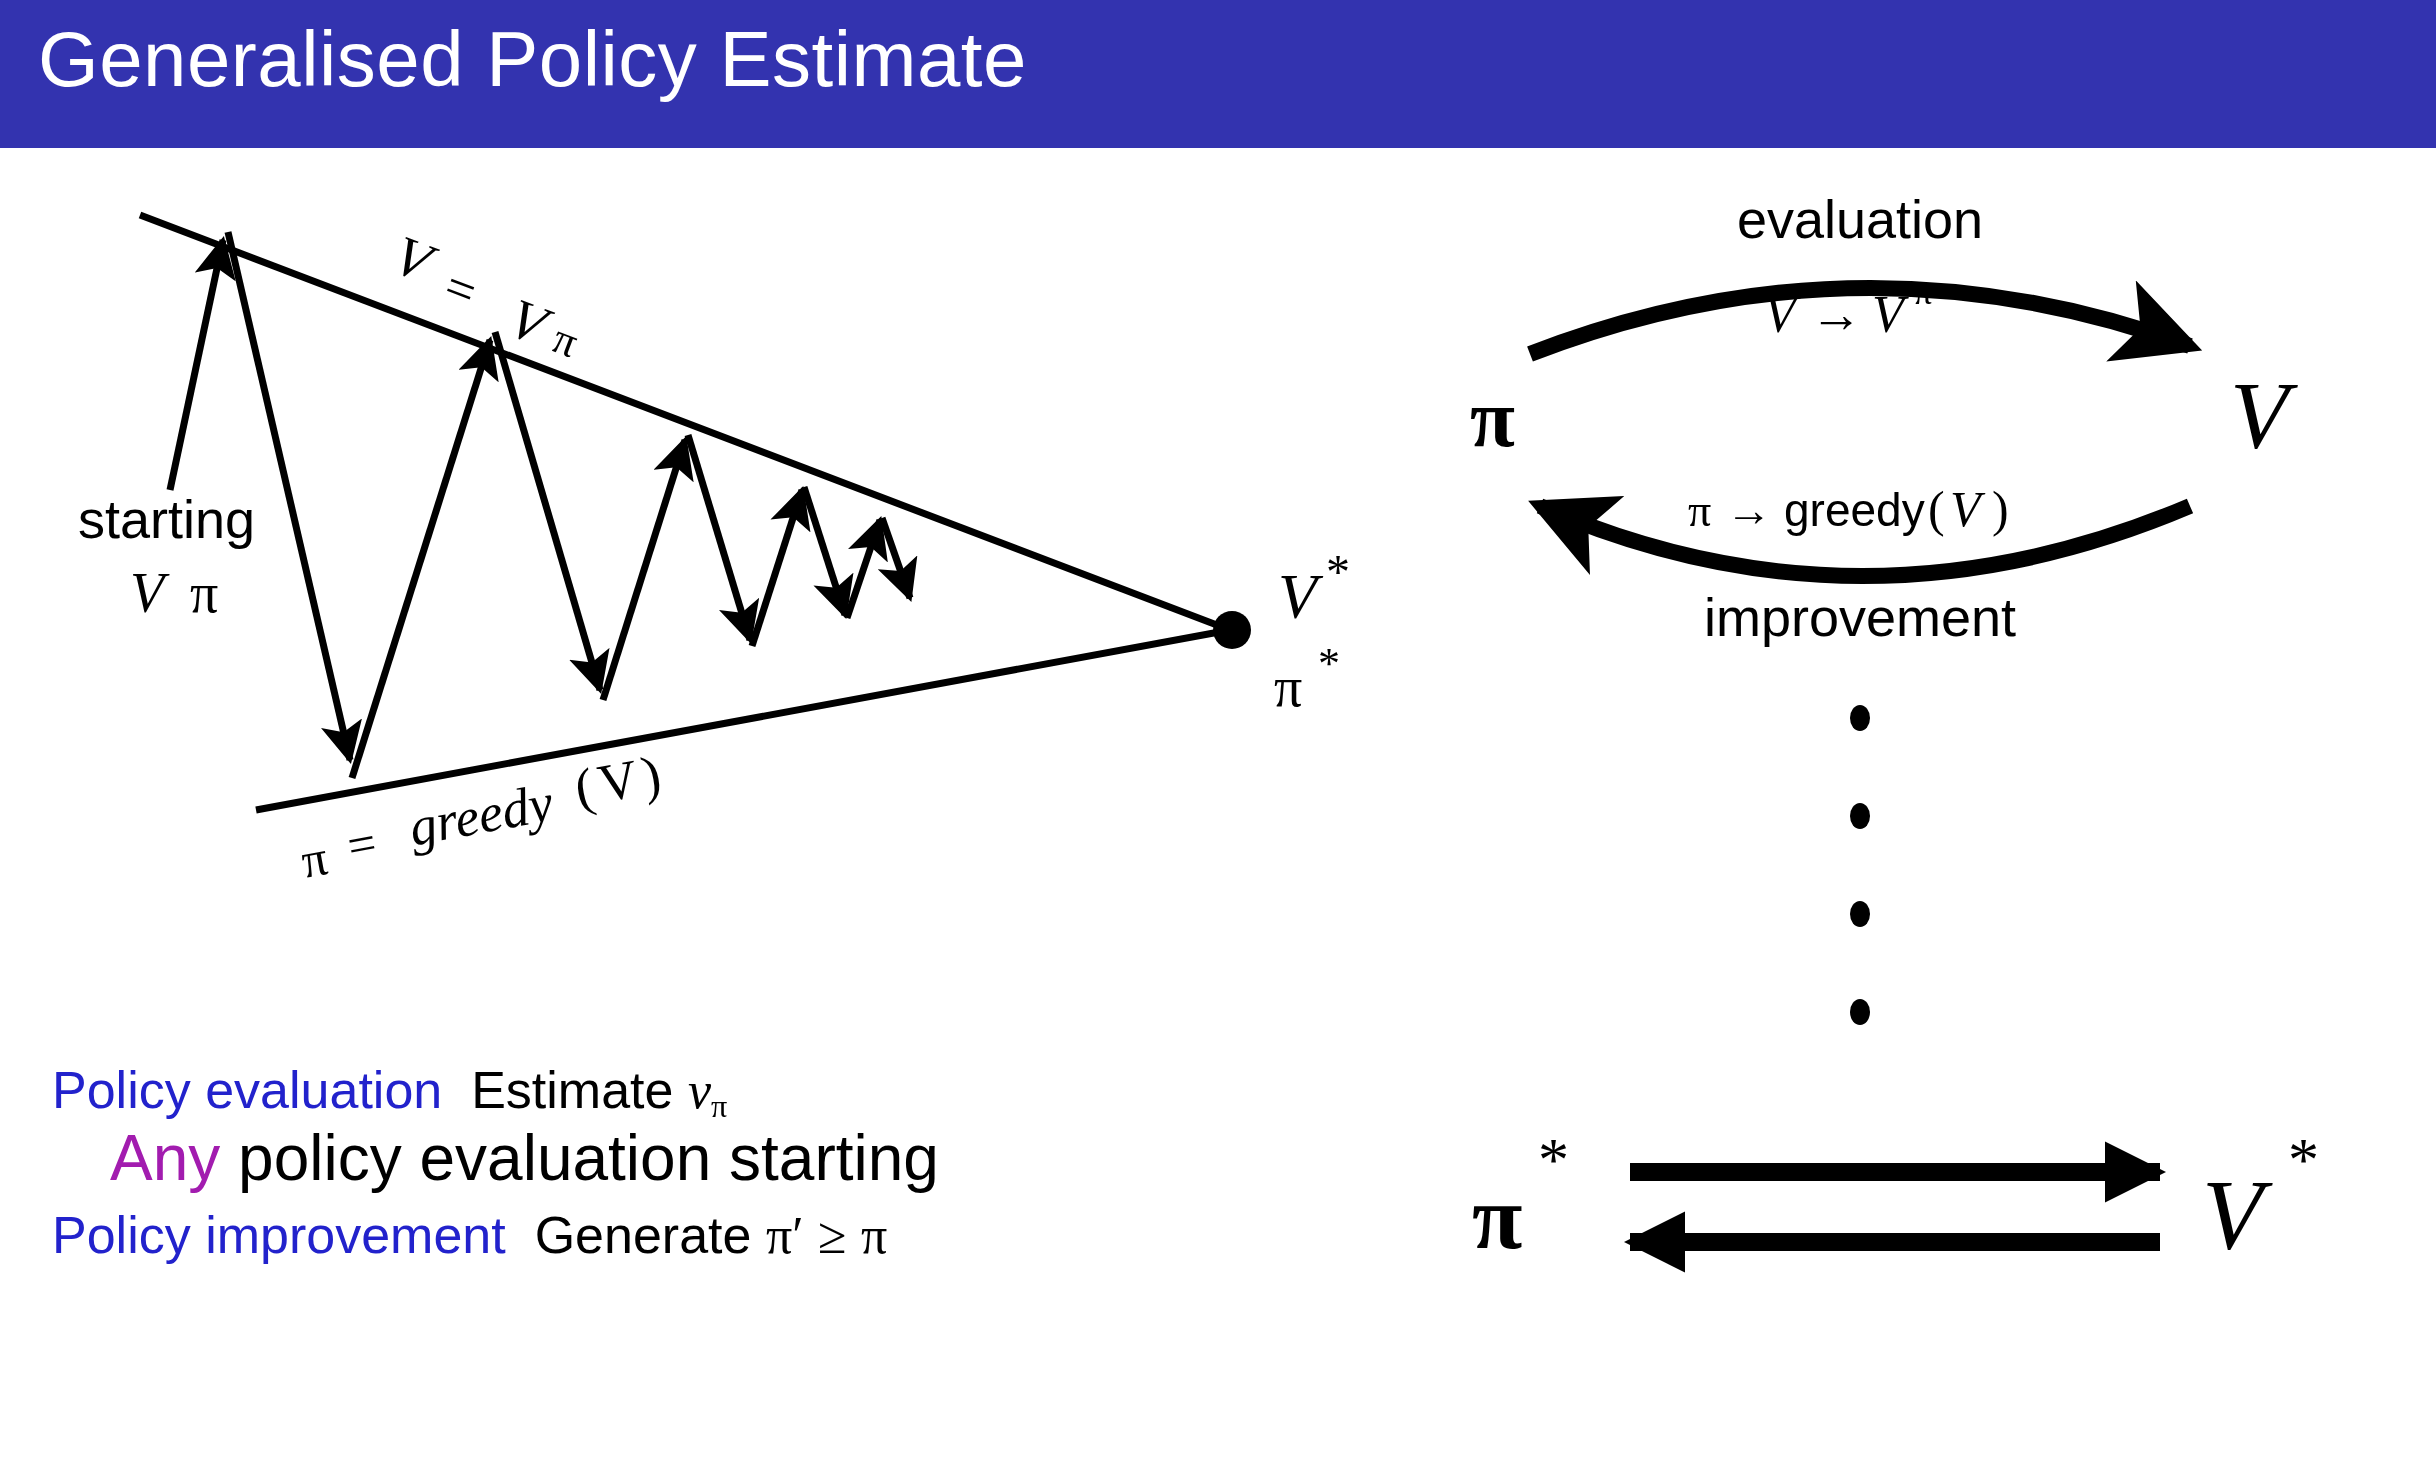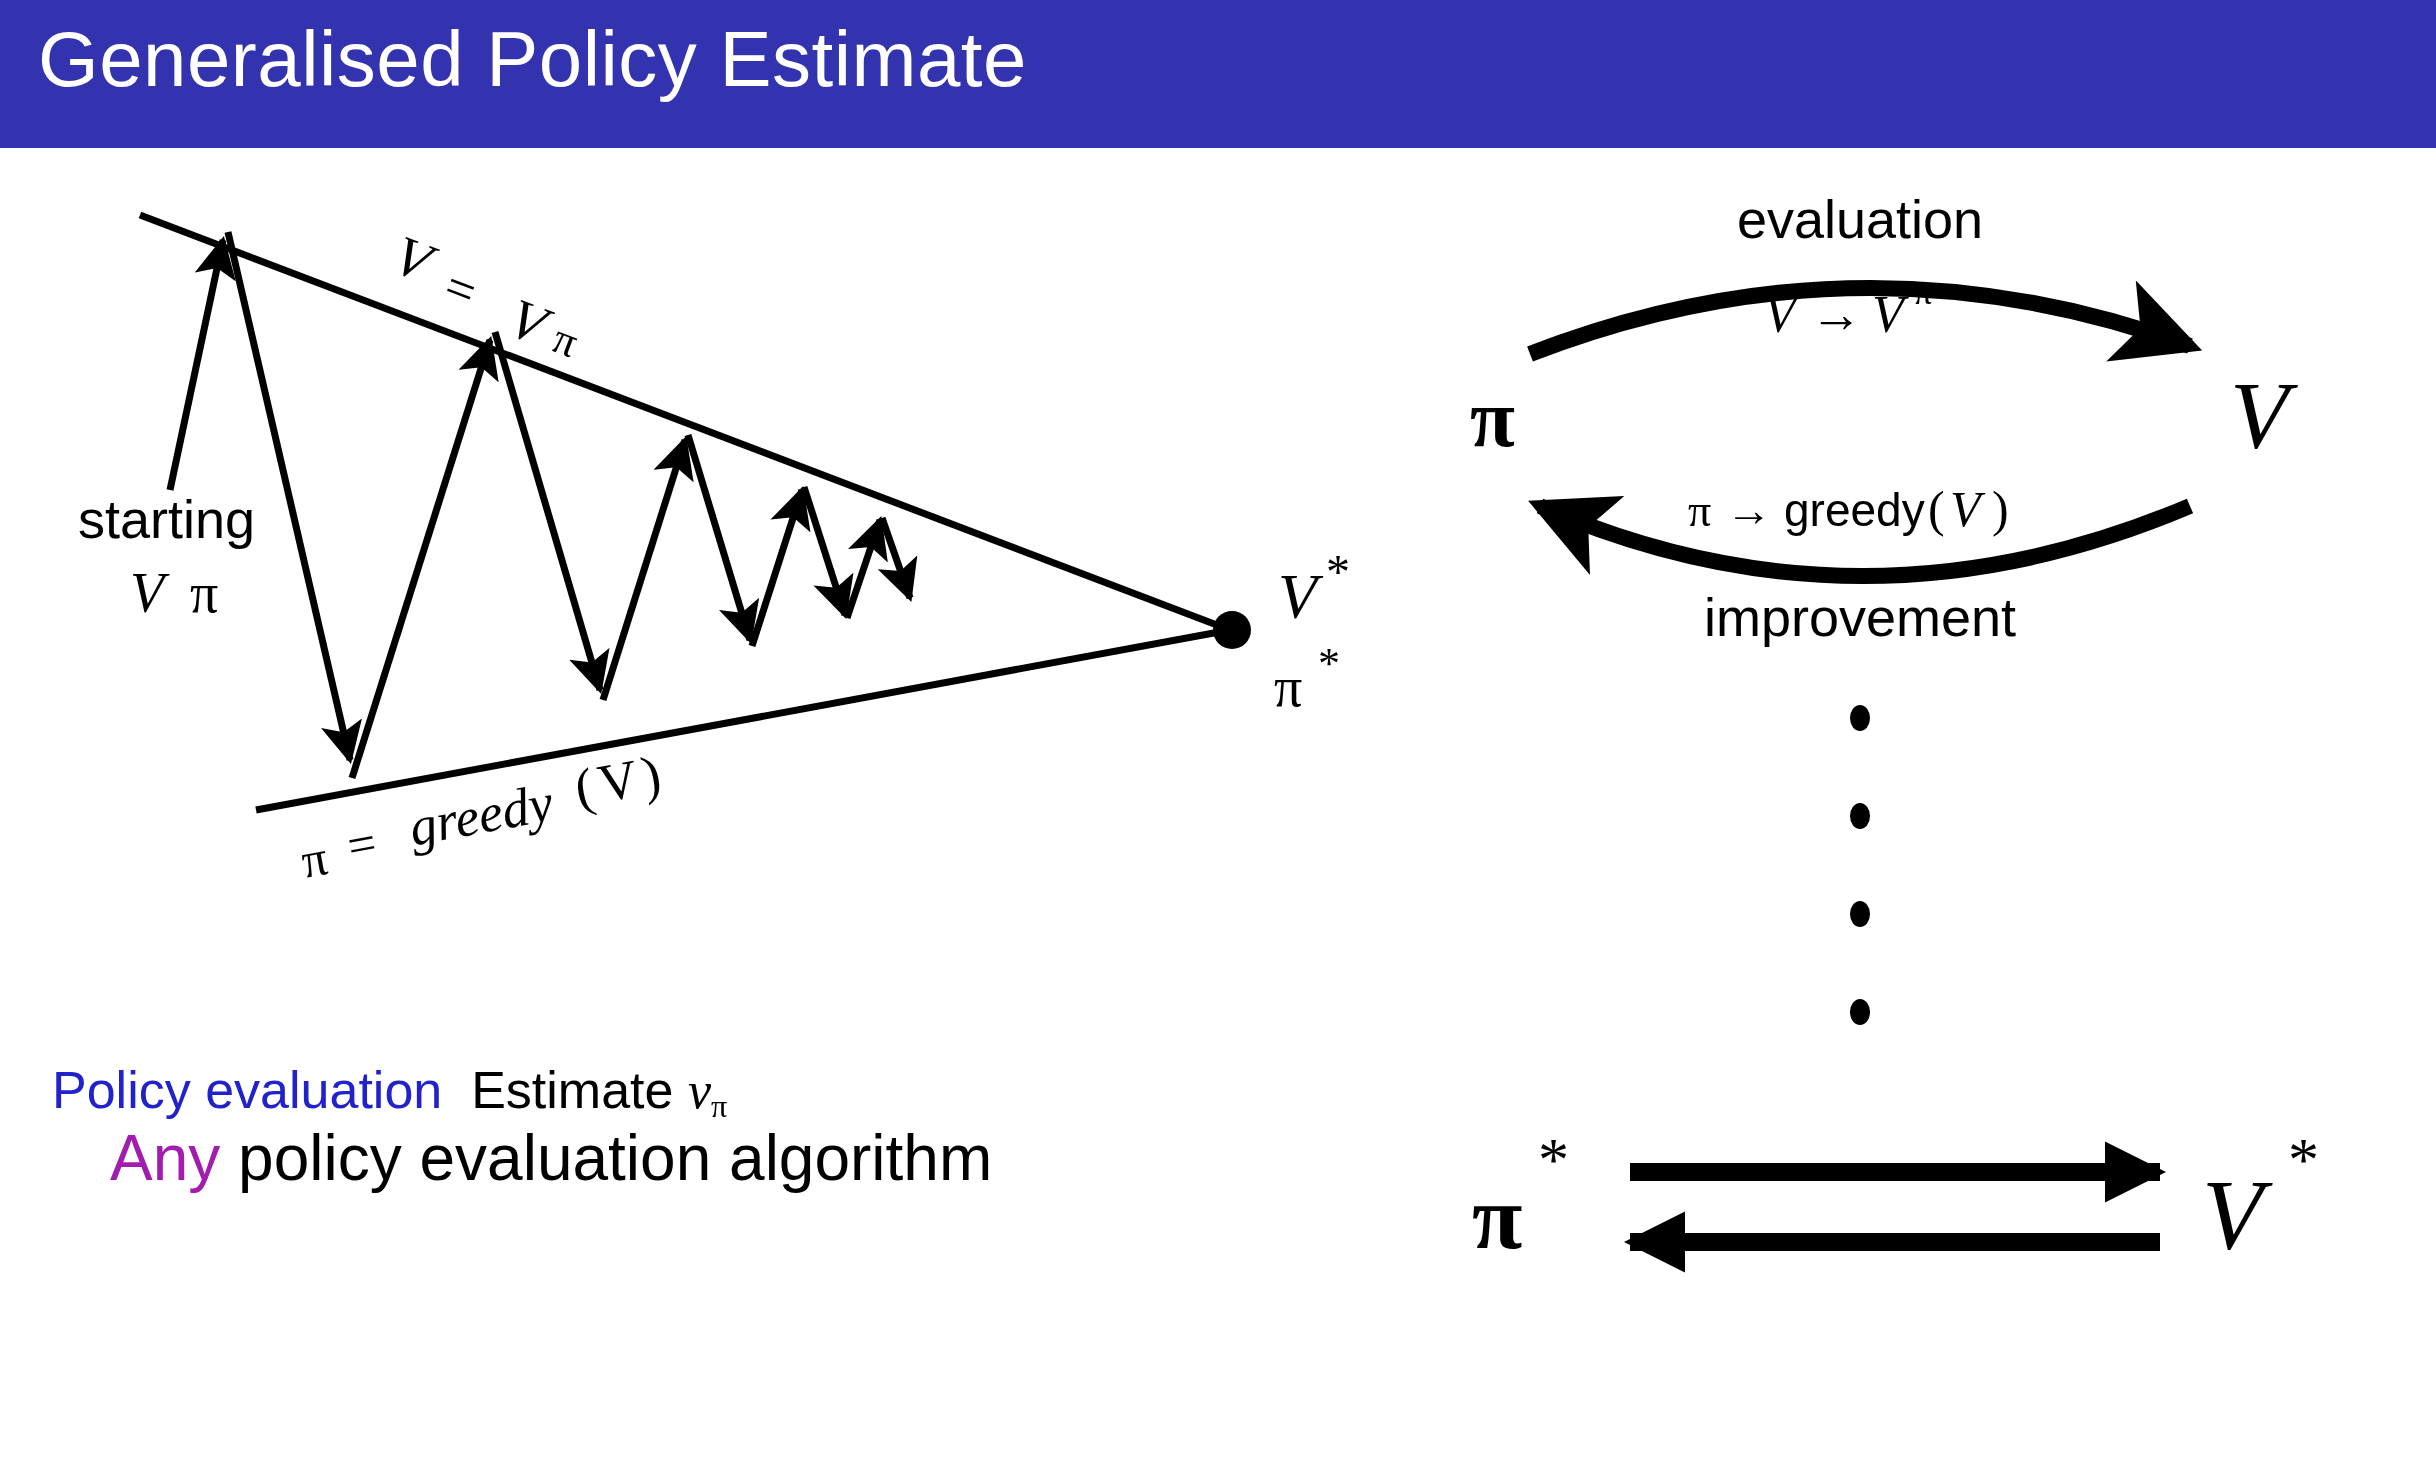--- a/index.html
+++ b/index.html
@@ -229,21 +229,24 @@
     </svg>
   </div>
 
   <div id="body-text">
 
     <div class="bullet-block">
       <div class="bullet-head">
         <span class="kw-blue">Policy evaluation</span><span class="kw-black">&nbsp;&nbsp;</span><span class="kw-black">Estimate</span><span class="kw-black">&nbsp;</span><span class="mathit kw-black">v</span><span class="sub kw-black">π</span>
       </div>
       <div class="bullet-sub">
-        <span class="kw-red">Any</span><span class="kw-black">&nbsp;</span><span class="kw-black">policy evaluation algorithm</span>
+        <span class="kw-red">Any</span><span class="kw-black">&nbsp;</span><span class="kw-black">policy evaluation starting</span>
       </div>
     </div>
 
     <div class="bullet-block">
+      <div class="bullet-head">
+        <span class="kw-blue">Policy improvement</span><span class="kw-black">&nbsp;&nbsp;</span><span class="kw-black">Generate</span><span class="kw-black">&nbsp;</span><span class="mathrm kw-black">π′</span><span class="kw-black">&nbsp;</span><span class="mathrm kw-black">≥</span><span class="kw-black">&nbsp;</span><span class="mathrm kw-black">π</span>
+      </div>
     </div>
 
   </div>
 </div>
 
 </body></html>

